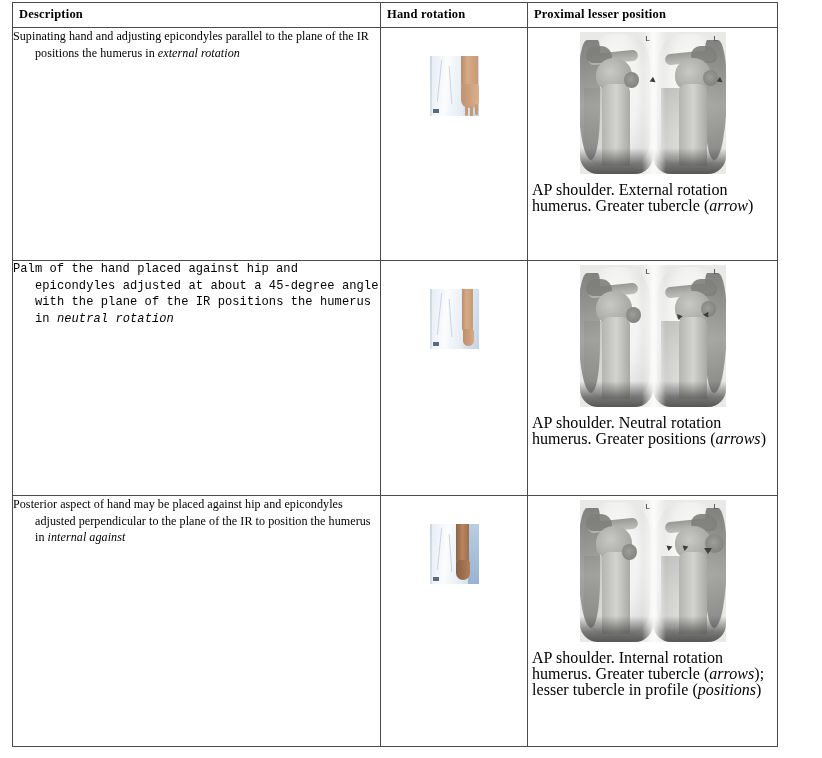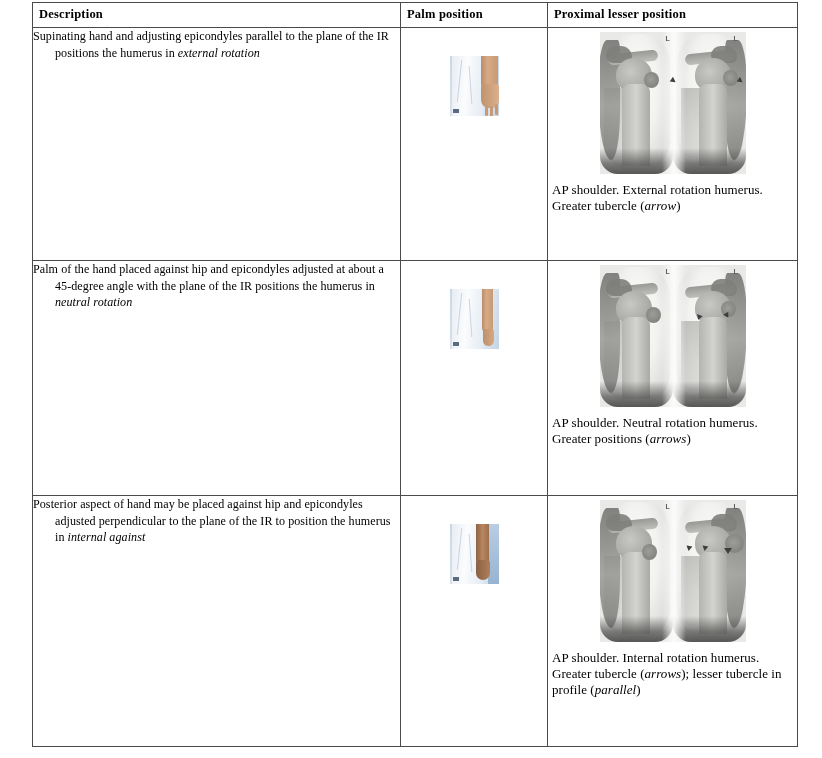--- a/index.html
+++ b/index.html
@@ -14,21 +14,21 @@
     color: #000000;
     overflow: hidden;
   }
   #page {
     position: relative;
     width: 822px;
     height: 758px;
   }
   table.matrix {
     position: absolute;
-    left: 32px;
+    left: 12px;
     top: 2px;
     width: 765px;
     border-collapse: collapse;
     table-layout: fixed;
   }
   table.matrix td, table.matrix th {
     border: 1px solid #4a4a4a;
     vertical-align: top;
     padding: 0;
     background: #ffffff;
@@ -223,21 +223,21 @@
     border-right: 4px solid transparent;
     border-top: 6px solid #3e3e3c;
   }
   .xray .shadow-bot {
     position: absolute; left: 0; bottom: 0; width: 73px; height: 26px;
     background: linear-gradient(180deg,rgba(90,90,88,0) 0%, rgba(85,85,83,.75) 60%, rgba(70,70,68,.9) 100%);
     border-radius: 0 0 18px 18px;
   }
 
   .cap-text {
-    font-size: 13px;
+    font-size: 16px;
     line-height: 16px;
     padding: 8px 2px 0 4px;
     letter-spacing: 0.05px;
   }
   .cap-text i { font-style: italic; }
 </style>
 </head>
 <body>
 
 <div id="page">
@@ -248,21 +248,21 @@
         <col class="c-hand">
         <col class="c-prox">
     </colgroup>
 
     <thead>
       <tr>
         <th>
           <div class="hdr-text">Description</div>
         </th>
         <th>
-          <div class="hdr-text">Palm position</div>
+          <div class="hdr-text">Hand rotation</div>
         </th>
         <th>
           <div class="hdr-text">Proximal lesser position</div>
         </th>
       </tr>
     </thead>
 
     <tbody>
 
       <tr>
@@ -317,21 +317,21 @@
               <div class="arr" style="left:136px;top:46px;transform:rotate(-115deg);"></div>
               <div class="marker mk-l">L</div>
               <div class="marker mk-r">L</div>
             </div>
           </div>
           <div class="cap-text"><span>AP shoulder. External rotation humerus. Greater tubercle (</span><i>arrow</i><span>)</span></div>
         </td>
       </tr>
 
       <tr class="row-sep">
-        <td class="desc-cell" style="height:234px;">
+        <td class="desc-cell" style="height:234px;font-family:Liberation Mono, monospace;">
           <div class="desc-text"><span>Palm of the hand placed against hip and epicondyles adjusted at about a 45-degree angle with the plane of the IR positions the humerus in </span><i>neutral rotation</i></div>
         </td>
 
         <td class="hand-cell">
           <div class="hand-wrap">
             <div class="photo ph-neu">
               <div class="sky"></div>
               <div class="scrub"></div>
               <div class="fold1"></div>
               <div class="fold2"></div>
@@ -424,20 +424,20 @@
                 <div class="shadow-bot"></div>
               </div>
               <div class="glow"></div>
               <div class="arr" style="left:86px;top:46px;transform:rotate(190deg);"></div>
               <div class="arr" style="left:102px;top:46px;transform:rotate(190deg);"></div>
               <div class="arrh" style="left:124px;top:48px;"></div>
               <div class="marker mk-l">L</div>
               <div class="marker mk-r">L</div>
             </div>
           </div>
-          <div class="cap-text"><span>AP shoulder. Internal rotation humerus. Greater tubercle (</span><i>arrows</i><span>); lesser tubercle in profile (</span><i>parallel</i><span>)</span></div>
+          <div class="cap-text"><span>AP shoulder. Internal rotation humerus. Greater tubercle (</span><i>arrows</i><span>); lesser tubercle in profile (</span><i>positions</i><span>)</span></div>
         </td>
       </tr>
 
     </tbody>
   </table>
 
 </div>
 
 </body></html>

